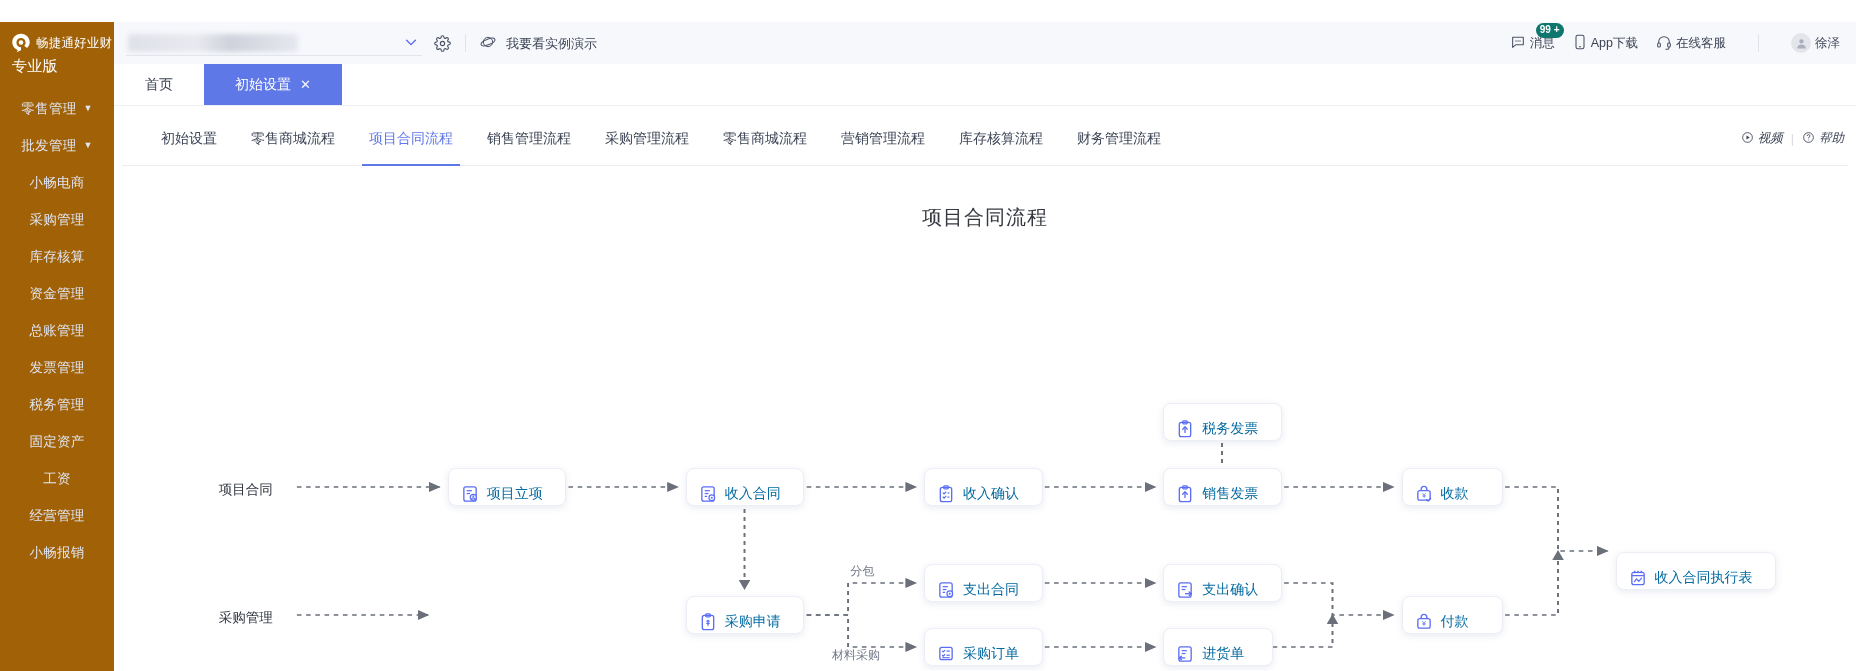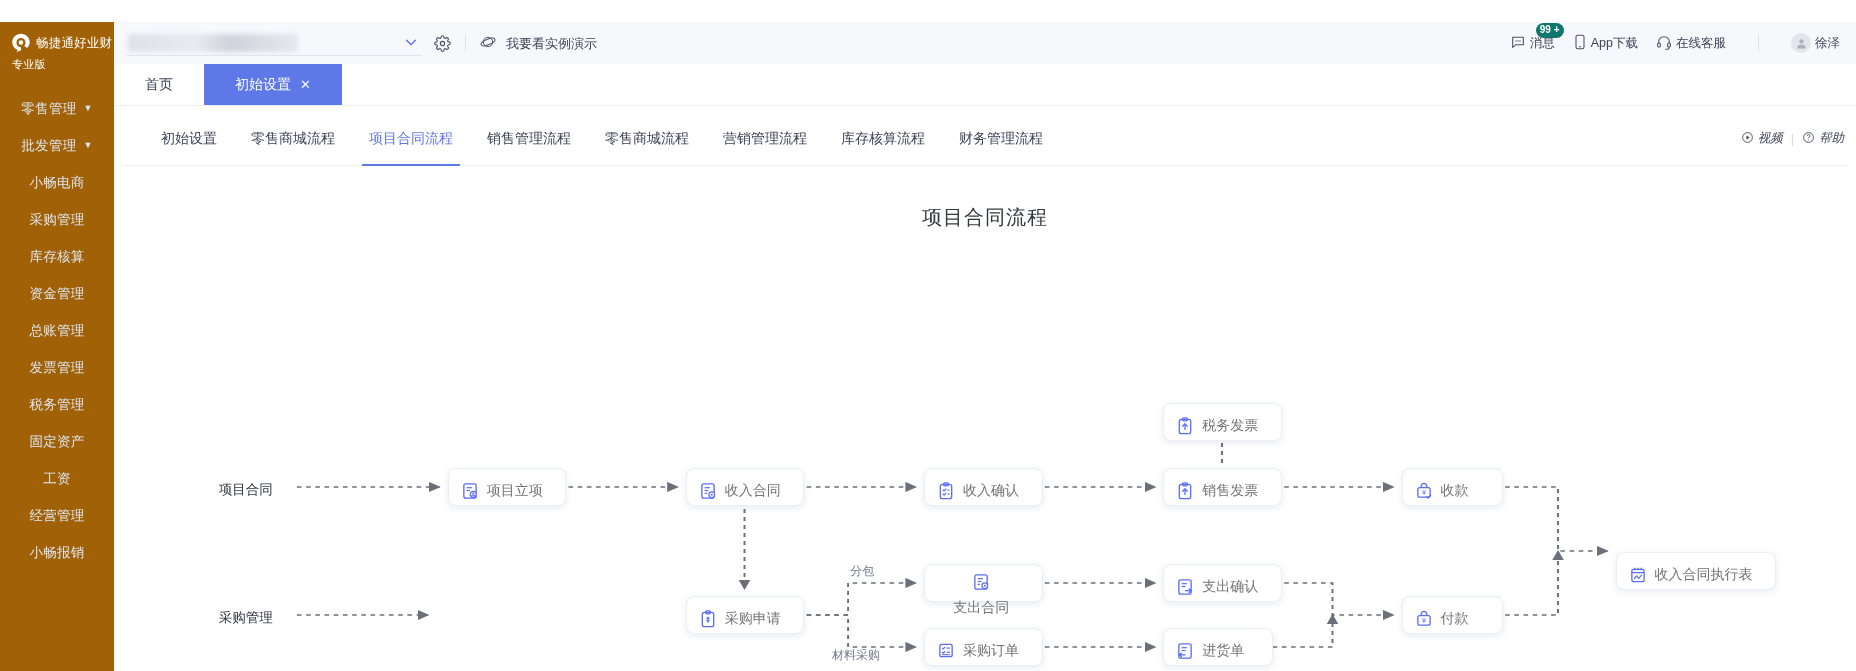--- a/index.html
+++ b/index.html
@@ -16,21 +16,21 @@
     background: #a16207; color: #e7eaf5;
   }
   .brand { padding: 10px 0 4px 10px; position: relative; height: 60px; }
   .brand-row { display: flex; align-items: center; gap: 4px; }
   .brand-logo { width: 22px; height: 22px; position: relative; flex: 0 0 22px; }
   .brand-logo svg { display:block; }
   .brand-name {
     font-size: 12.5px; color: #fff; letter-spacing: .2px; white-space: nowrap;
   }
   .brand-sub {
-    font-size: 11px; color: #fff; margin-top: 3px; padding-left: 2px;
+    font-size: 15px; color: #fff; margin-top: 3px; padding-left: 2px;
     letter-spacing: .2px;
   }
   .nav { margin-top: 8px; }
   .nav-item {
     height: 37px; display:flex; align-items:center; justify-content:center;
     font-size: 13.5px; color:#dfe4f2; cursor: pointer; position: relative;
     letter-spacing: .3px;
   }
   .nav-item .caret {
     margin-left: 7px; font-size: 9px; color: #dfe4f2; line-height: 1;
@@ -123,24 +123,24 @@
     text-align:center; font-size:20px; color:#34383f; margin-top:38px;
     letter-spacing:1px;
   }
 
   
   .canvas { position:relative; width:100%; height:420px; margin-top:10px; }
   .canvas svg.edges { position:absolute; left:0; top:0; width:100%; height:100%; }
 
   .node {
     position:absolute; display:flex; align-items:center; gap:8px;
-    height:38px; padding:8px 16px 0 12px; background:#fff;
+    height:38px; padding:14px 16px 0 12px; background:#fff;
     border:1px solid #eceef5; border-radius:8px;
     box-shadow:0 2px 7px rgba(90,100,160,.13);
-    font-size:14px; color:#737373; white-space:nowrap; cursor:pointer;
+    font-size:14px; color:#0369a1; white-space:nowrap; cursor:pointer;
   }
   .node .nicon { width:18px; height:18px; flex:0 0 18px; display:block; }
 
   .rowlabel {
     position:absolute; font-size:13.5px; color:#303540; white-space:nowrap;
   }
   .edgelabel {
     position:absolute; font-size:12px; color:#707787; white-space:nowrap;
   }
 </style>
@@ -304,20 +304,23 @@
       <div class="subtab">
           <span>零售商城流程</span>
         </div>
       <div class="subtab active">
           <span>项目合同流程</span>
         </div>
       <div class="subtab">
           <span>销售管理流程</span>
         </div>
       <div class="subtab">
+          <span>采购管理流程</span>
+        </div>
+      <div class="subtab">
           <span>零售商城流程</span>
         </div>
       <div class="subtab">
           <span>营销管理流程</span>
         </div>
       <div class="subtab">
           <span>库存核算流程</span>
         </div>
       <div class="subtab">
           <span>财务管理流程</span>
@@ -460,21 +463,21 @@
         <div class="node" style="left: 32.6667%; top: 84.5238%; min-width: 6.86667%;">
           <span class="nicon"><svg viewBox="0 0 18 19" width="18" height="18">
               <rect x="3" y="2.5" width="12" height="15" rx="2" fill="none" stroke="#5b6ef5" stroke-width="1.4"></rect>
      <rect x="6.5" y="1" width="5" height="3" rx="1" fill="none" stroke="#5b6ef5" stroke-width="1.3"></rect>
      <line x1="9" y1="7" x2="9" y2="13.4" stroke="#5b6ef5" stroke-width="1.4"></line>
      <line x1="7.2" y1="8.6" x2="10.8" y2="8.6" stroke="#5b6ef5" stroke-width="1.2"></line>
      <line x1="7.2" y1="11" x2="10.8" y2="11" stroke="#5b6ef5" stroke-width="1.2"></line>
             </svg></span>
           <span>采购申请</span>
         </div>
-        <div class="node" style="left: 46.4667%; top: 76.9048%; min-width: 6.86667%; flex-direction: column;">
+        <div class="node" style="left: 46.4667%; top: 76.9048%; min-width: 6.86667%;">
           <span class="nicon"><svg viewBox="0 0 18 19" width="18" height="18">
               <rect x="2.5" y="2" width="13" height="15" rx="2" fill="none" stroke="#5b6ef5" stroke-width="1.4"></rect>
      <line x1="5.5" y1="6" x2="11" y2="6" stroke="#5b6ef5" stroke-width="1.3"></line>
      <line x1="5.5" y1="9" x2="9.5" y2="9" stroke="#5b6ef5" stroke-width="1.3"></line>
      <line x1="5.5" y1="12" x2="8" y2="12" stroke="#5b6ef5" stroke-width="1.3"></line>
      <circle cx="13" cy="13.4" r="3" fill="#fff" stroke="#5b6ef5" stroke-width="1.3"></circle>
      <circle cx="13" cy="13.4" r="1.1" fill="#5b6ef5"></circle>
             </svg></span>
           <span>支出合同</span>
         </div>

